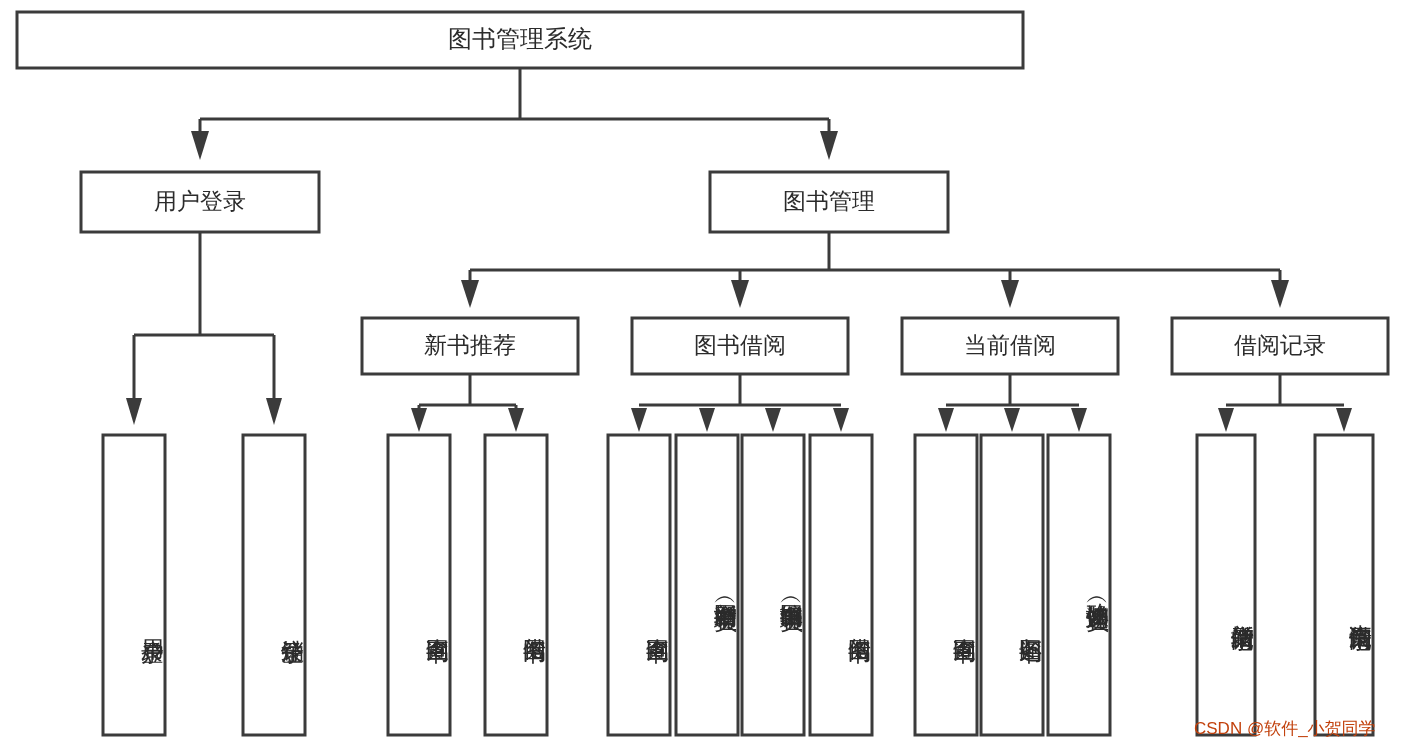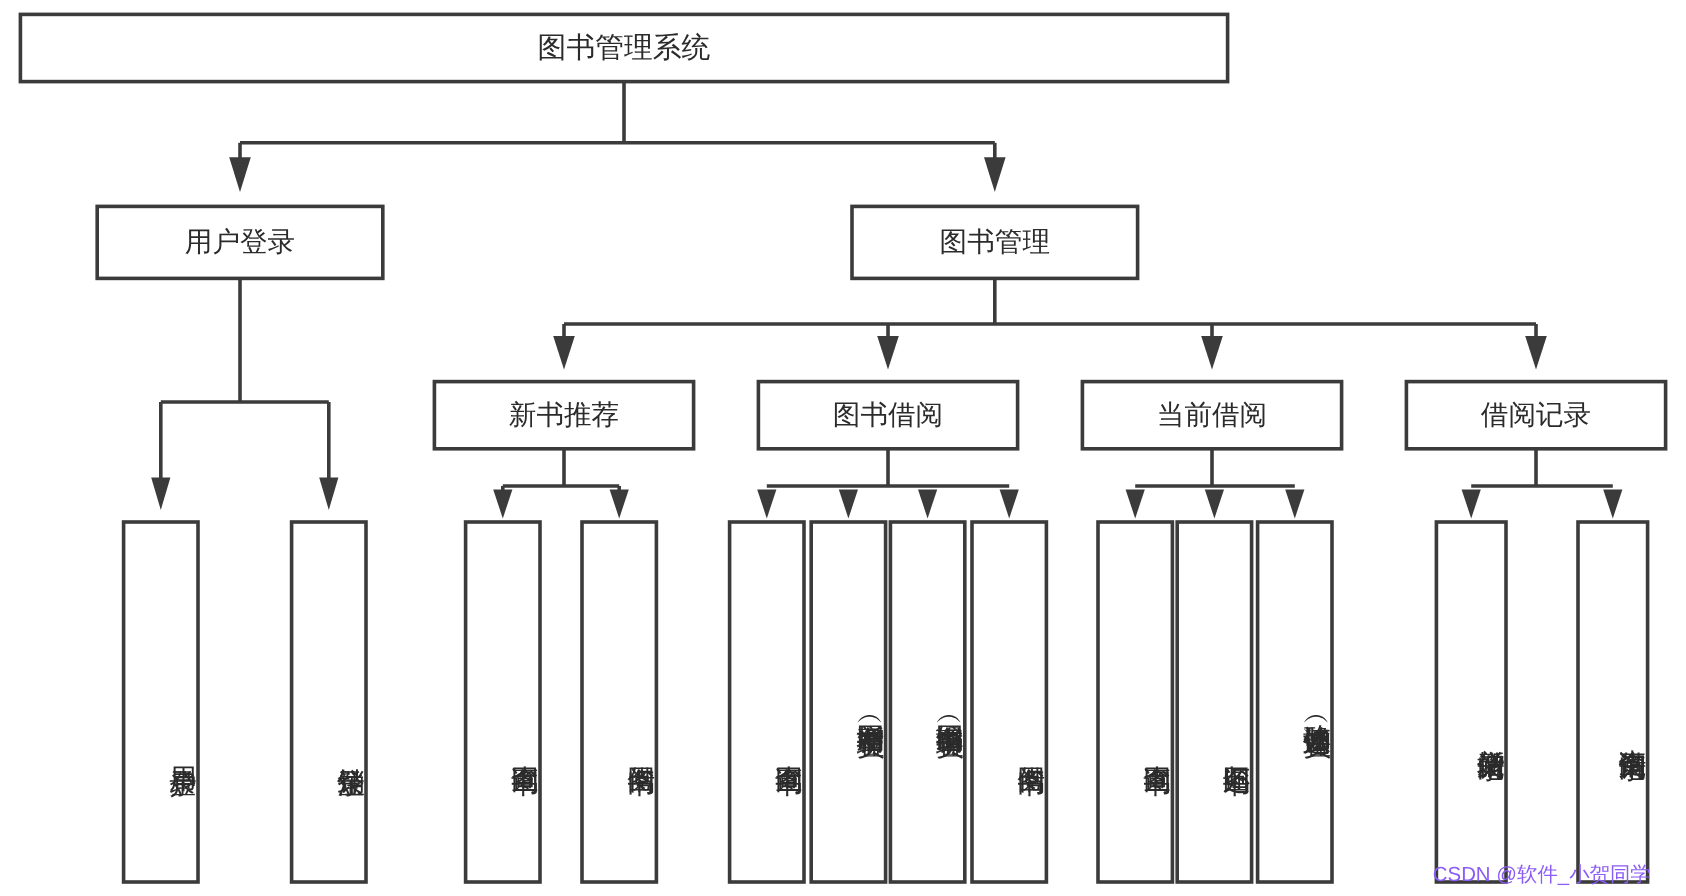--- a/index.html
+++ b/index.html
@@ -65,21 +65,21 @@
     display: flex;
     align-items: flex-start;
     justify-content: center;
     pointer-events: none;
     white-space: nowrap;
   }
   .watermark {
     position: absolute;
     font-family: "Liberation Sans", "DejaVu Sans", sans-serif;
     font-size: 17px;
-    color: #8b5cf6;
+    color: #c2410c;
     white-space: nowrap;
     text-align: right;
   }
 </style>
 </head>
 <body>
 
 <div id="diagram-root">
 
   <svg class="diagram-canvas" viewBox="0 0 1405 747">

